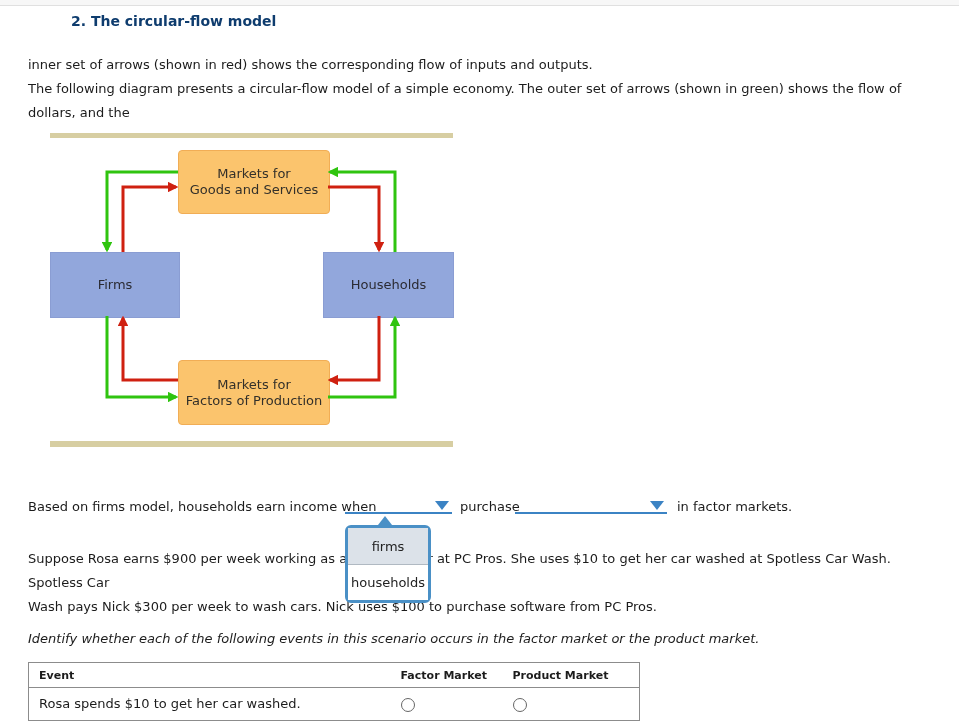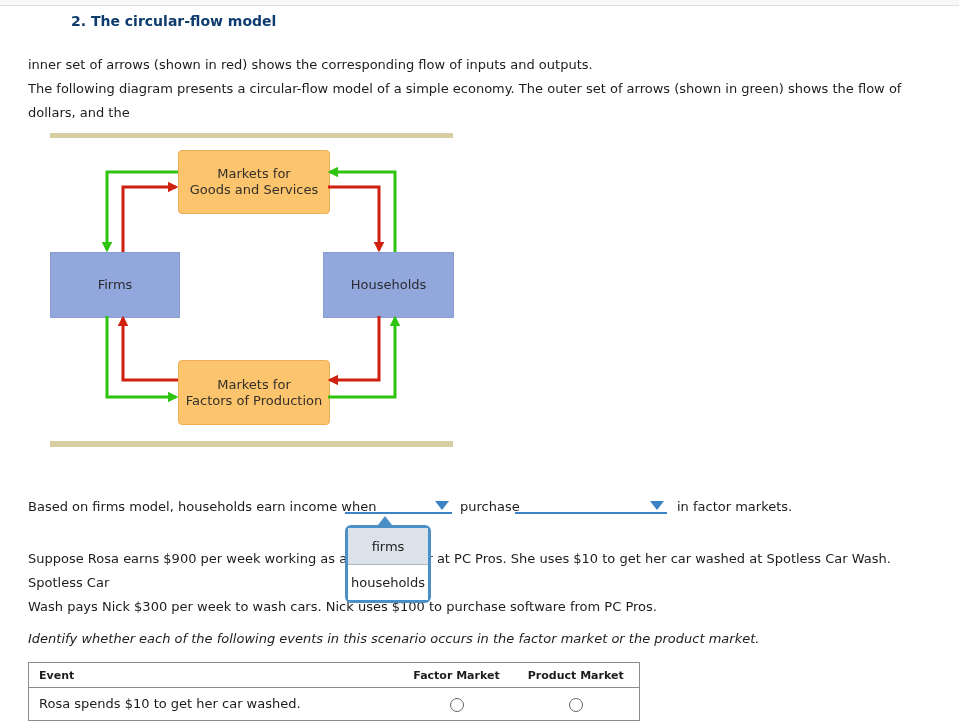--- a/index.html
+++ b/index.html
@@ -49,21 +49,21 @@
   .opt.hl{background:#dce2e9;border-bottom:1px solid #b0b9c2;}
   .opt.plain{height:35px;background:#fff;}
   
   .instruction{left:28px;top:631px;font-style:italic;}
   .qtable{left:28px;top:662px;}
   table{border-collapse:collapse;table-layout:fixed;width:611px;background:#fff;}
   table,td,th{border:0;}
   .qtable table{border:1px solid #8c8c8c;}
   .qtable tr{border-bottom:1px solid #8c8c8c;}
   .qtable th{font-size:11px;font-weight:bold;text-align:left;padding:5px 0 5px 10px;height:14px;}
-  .qtable th.c,.qtable td.c{text-align:center;padding-left:0;}
+  .qtable th.c,.qtable td.c{padding-left:0;}
   .qtable td{padding:8px 0 8px 10px;height:14px;}
   .col-event{width:372px;}
   .col-fm{width:112px;}
   .col-pm{width:127px;}
   .radio{display:inline-block;width:12px;height:12px;border:1px solid #666;
          border-radius:50%;background:#fff;vertical-align:middle;}
 </style>
 </head>
 <body>
 

